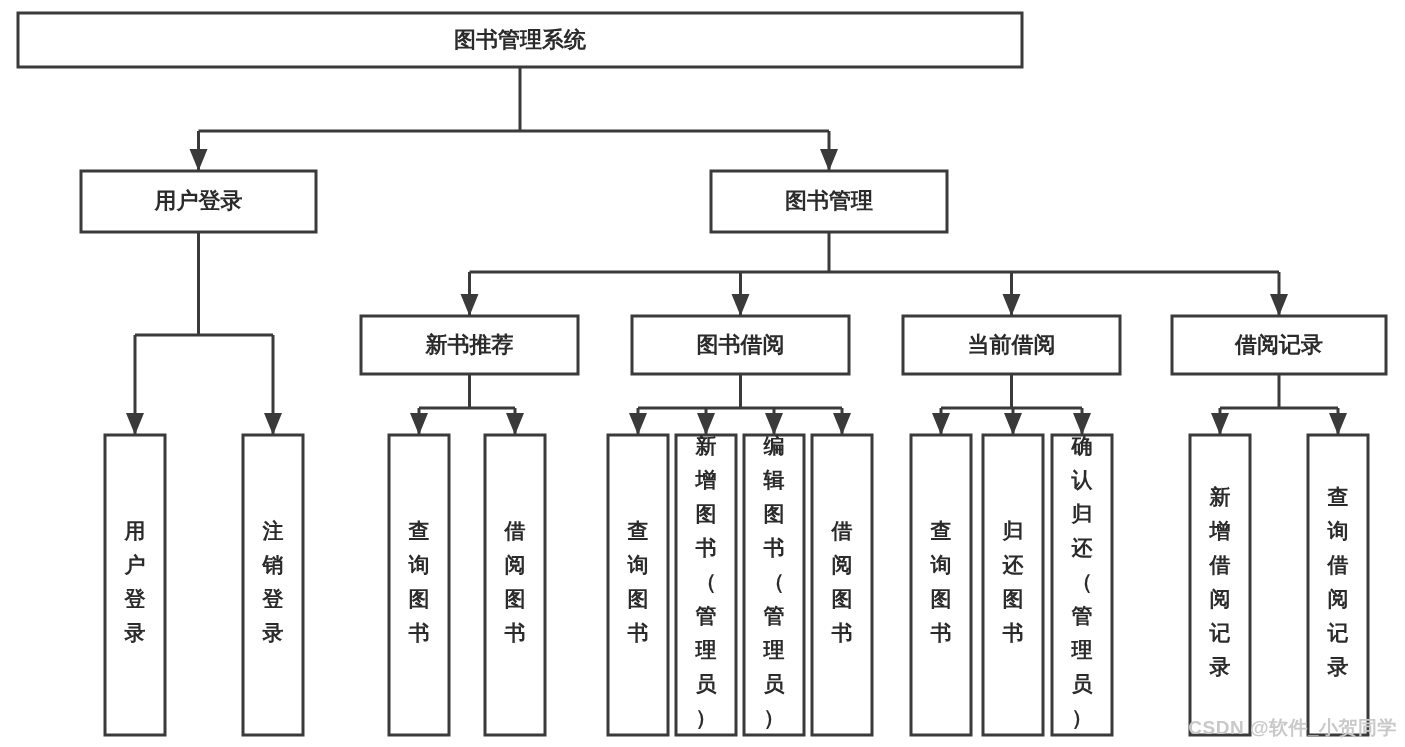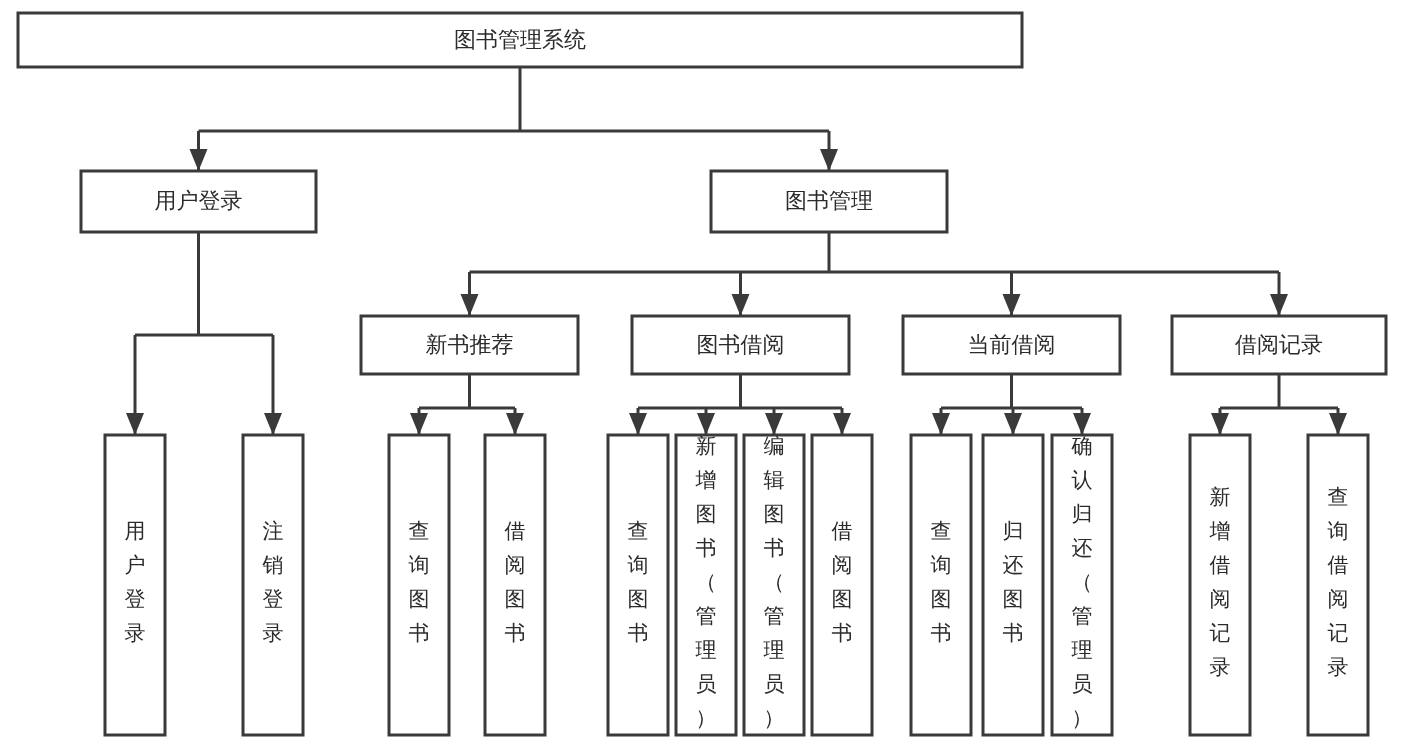--- a/index.html
+++ b/index.html
@@ -13,20 +13,21 @@
     font-family: "Liberation Sans", "DejaVu Sans", sans-serif;
     overflow: hidden;
     position: relative;
   }
   #diagram-root {
     position: absolute;
     left: 0;
     top: 0;
     width: 1405px;
     height: 747px;
+    font-weight: bold;
   }
   svg#flowchart {
     display: block;
     width: 1405px;
     height: 747px;
   }
   .node-box {
     fill: #ffffff;
     stroke: #3a3a3a;
     stroke-width: 3;
@@ -200,13 +201,14 @@
         <g>
           <rect x="1190" y="435" width="60" height="300" class="node-box"></rect>
           <text x="1220" class="node-label-vertical" y="504"><tspan x="1220" dy="0">新</tspan><tspan x="1220" dy="34">增</tspan><tspan x="1220" dy="34">借</tspan><tspan x="1220" dy="34">阅</tspan><tspan x="1220" dy="34">记</tspan><tspan x="1220" dy="34">录</tspan></text>
         </g>
         <g>
           <rect x="1308" y="435" width="60" height="300" class="node-box"></rect>
           <text x="1338" class="node-label-vertical" y="504"><tspan x="1338" dy="0">查</tspan><tspan x="1338" dy="34">询</tspan><tspan x="1338" dy="34">借</tspan><tspan x="1338" dy="34">阅</tspan><tspan x="1338" dy="34">记</tspan><tspan x="1338" dy="34">录</tspan></text>
         </g>
       </g>
   </svg>
+  <div class="watermark">CSDN @软件_小贺同学</div>
 </div>
 
 </body></html>

